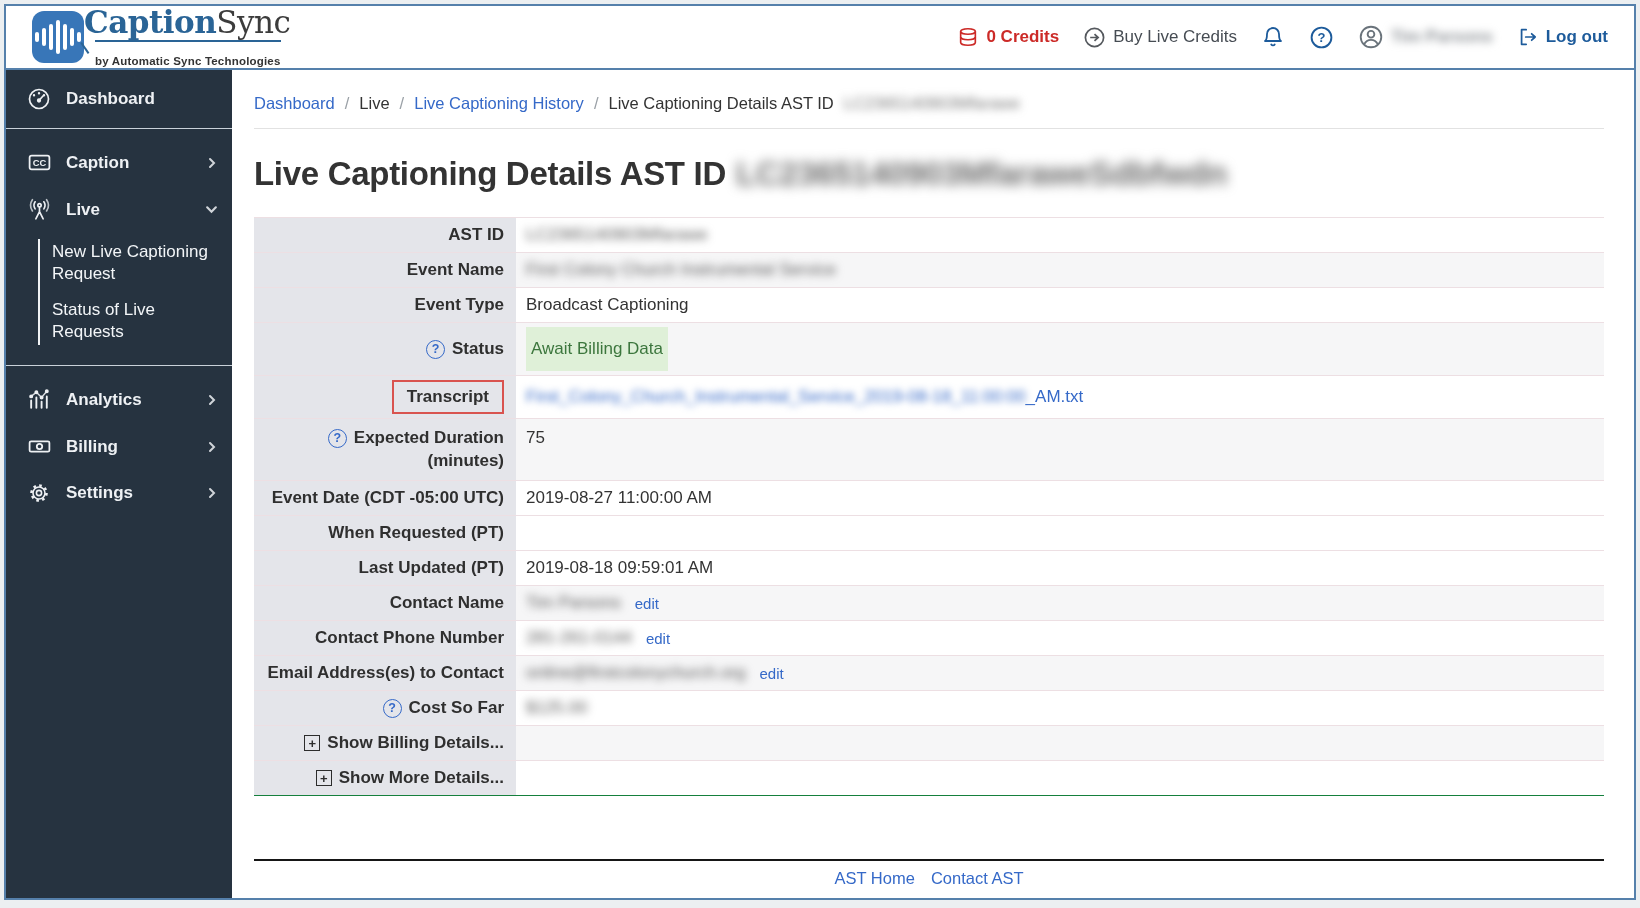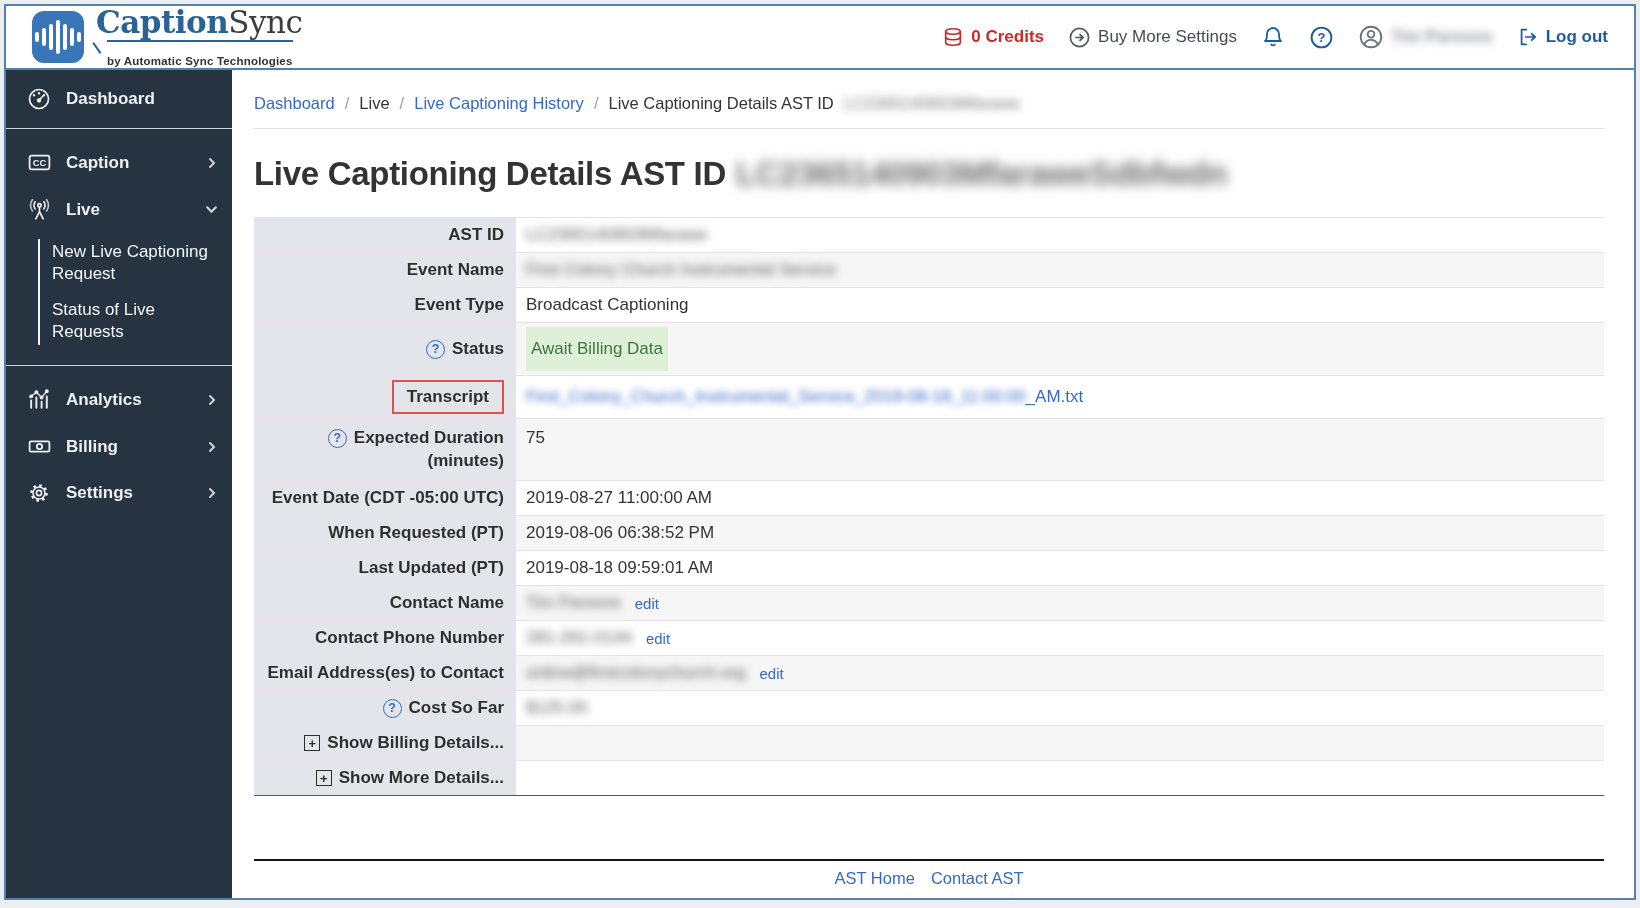--- a/index.html
+++ b/index.html
@@ -14,21 +14,21 @@
     --label-col-bg:#e4e5ea;
     --stripe:#f6f6f7;
     --frame-blue:#5580ab;
   }
   *{box-sizing:border-box;margin:0;padding:0;}
   html,body{width:1640px;height:908px;background:#eceff1;font-family:"Liberation Sans",sans-serif;overflow:hidden;}
   .frame{position:absolute;left:4px;top:4px;width:1632px;height:896px;border:2px solid var(--frame-blue);background:#fff;display:flex;flex-direction:column;overflow:hidden;}
 
   
   header{height:64px;min-height:64px;border-bottom:2px solid var(--frame-blue);display:flex;align-items:center;justify-content:space-between;padding:0 26px 0 26px;background:#fff;}
-  .logo{display:flex;align-items:center;gap:12px;}
+  .logo{display:flex;align-items:center;gap:0;}
   .logo-mark{width:52px;height:52px;border-radius:12px;background:#3876b8;display:flex;align-items:center;justify-content:center;gap:3px;}
   .logo-mark i{display:block;width:4px;border-radius:2px;background:#fff;}
   .wordmark{font-family:"DejaVu Serif",serif;font-size:31px;line-height:1;letter-spacing:-.5px;}
   .wordmark .w1{font-weight:700;color:var(--brand-blue);}
   .wordmark .w2{font-weight:400;color:#3c3c3c;}
   .tagline-wrap{display:flex;align-items:flex-start;margin-top:2px;}
   .tagline-tick{width:13px;height:13px;border-left:2px solid var(--brand-blue);transform:rotate(-35deg) translateY(-2px);margin-right:-2px;}
   .tagline{font-size:11.5px;font-weight:700;color:#333;border-top:2px solid var(--brand-blue);padding-top:13px;letter-spacing:.2px;}
   .header-right{display:flex;align-items:center;gap:24px;}
   .hitem{display:flex;align-items:center;gap:7px;font-size:17px;cursor:pointer;justify-content:center;}
@@ -120,21 +120,21 @@
         <span>0 Credits</span>
       </div>
 
       <div class="hitem buy">
         <span class="hicon">
           <svg width="23" height="23" viewBox="0 0 24 24" fill="none" stroke="#55595e" stroke-width="1.8">
             <circle cx="12" cy="12" r="9.5"></circle>
             <path d="M7.5 12h8M12 8.5l3.8 3.5L12 15.5"></path>
           </svg>
         </span>
-        <span>Buy More Settings</span>
+        <span>Buy Live Credits</span>
       </div>
 
       <span class="hicon">
         <svg width="24" height="24" viewBox="0 0 24 24" fill="none" stroke="#1d5b9b" stroke-width="1.8" stroke-linecap="round" stroke-linejoin="round">
           <path d="M18 9a6 6 0 10-12 0c0 6-2 7-2 7h16s-2-1-2-7"></path>
           <path d="M10.3 19.5a2 2 0 003.4 0"></path>
         </svg>
       </span>
 
       <span class="hicon">
@@ -364,23 +364,20 @@
             </div>
           <div class="tvalue">
               <span>2019-08-27 11:00:00 AM</span>
             </div>
         </div>
 
         <div class="trow">
           <div class="tlabel">
               <span>When Requested (PT)</span>
             </div>
-          <div class="tvalue">
-              <span>2019-08-06 06:38:52 PM</span>
-            </div>
         </div>
 
         <div class="trow">
           <div class="tlabel">
               <span>Last Updated (PT)</span>
             </div>
           <div class="tvalue">
               <span>2019-08-18 09:59:01 AM</span>
             </div>
         </div>

